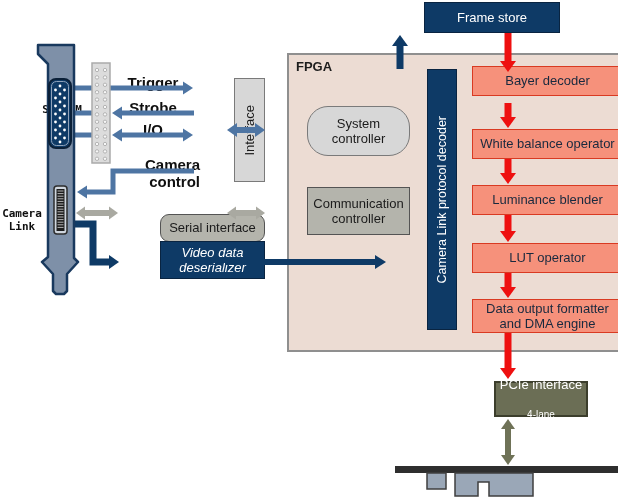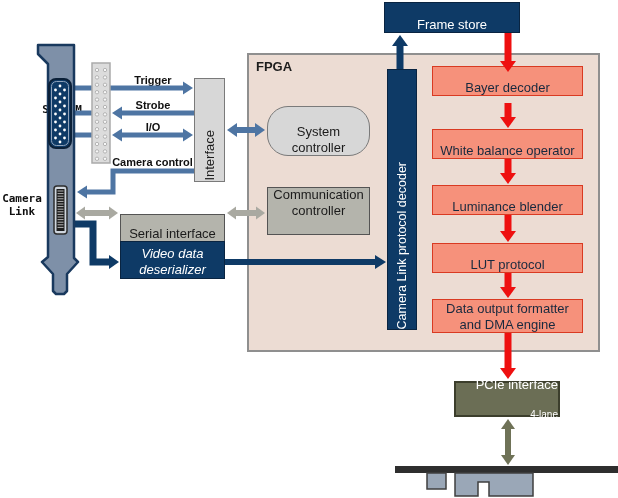--- a/index.html
+++ b/index.html
@@ -1,28 +1,28 @@
 <!DOCTYPE html>
 <html><head>
 <meta charset="utf-8">
 <style>
   html,body{margin:0;padding:0;background:#fff;}
   .canvas{position:relative;width:618px;height:498px;background:#ffffff;overflow:hidden;
           font-family:"Liberation Sans",sans-serif;}
-  .box{position:absolute;box-sizing:border-box;display:flex;align-items:flex-end;justify-content:center;
-       text-align:center;font-size:13px;line-height:1.18;}
+  .box{position:absolute;box-sizing:border-box;display:flex;align-items:center;justify-content:center;
+       text-align:center;font-size:13px;line-height:1.18;margin-left:40px;}
   .navy{background:#0e3a66;border:1.5px solid #092441;color:#ffffff;}
   .salmon{background:#f6917b;border:1px solid #d93a22;color:#18293e;}
   .lgray{background:#d7d7d7;border:1.5px solid #7a7a7a;color:#1b1b1b;}
   .mgray{background:#b4b4ac;border:1.5px solid #545454;color:#1b1b1b;}
   .olive{background:#6b6e55;border:2px solid #3c3e2c;color:#ffffff;flex-direction:column;}
   .fpga{background:#ecdcd3;border:2px solid #8f8f8f;z-index:1;}
   .fpga-label{position:absolute;left:7px;top:4px;font-weight:bold;font-size:13px;color:#1d1d1d;}
   .vert{writing-mode:vertical-rl;transform:rotate(180deg);}
-  .lbl{position:absolute;font-weight:bold;font-size:11px;color:#101010;text-align:center;z-index:2;}
+  .lbl{position:absolute;font-weight:bold;font-size:15px;color:#101010;text-align:center;z-index:2;}
   .mono{position:absolute;font-family:"DejaVu Sans Mono",monospace;font-weight:bold;font-size:11px;
         color:#101010;text-align:center;white-space:pre-line;z-index:2;}
   .sub{font-size:10px;}
   .box{z-index:2;}
   #art{position:absolute;left:0;top:0;z-index:3;pointer-events:none;}
 </style>
 </head>
 <body>
 
 <div class="canvas">
@@ -42,56 +42,56 @@
   <div class="box salmon" style="left:432px;top:66px;width:151px;height:30px;">
     <span>Bayer decoder</span>
   </div>
   <div class="box salmon" style="left:432px;top:129px;width:151px;height:30px;">
     <span>White balance operator</span>
   </div>
   <div class="box salmon" style="left:432px;top:185px;width:151px;height:30px;">
     <span>Luminance blender</span>
   </div>
   <div class="box salmon" style="left:432px;top:243px;width:151px;height:30px;">
-    <span>LUT protocol</span>
+    <span>LUT operator</span>
   </div>
   <div class="box salmon" style="left:432px;top:299px;width:151px;height:34px;padding:0 6px;">
     <span>Data output formatter and DMA engine</span>
   </div>
 
   <div class="box lgray" style="left:267px;top:106px;width:103px;height:50px;padding:0 8px;border-radius:21px;">
     <span>System controller</span>
   </div>
   <div class="box mgray" style="left:267px;top:187px;width:103px;height:48px;padding:16px 2px;">
     <span>Communication controller</span>
   </div>
 
   <div class="box lgray" style="left:194px;top:78px;width:31px;height:104px;">
     <span class="vert">Interface</span>
   </div>
 
-  <div class="box mgray" style="left:120px;top:214px;width:105px;height:28px;">
+  <div class="box mgray" style="left:120px;top:214px;width:105px;height:28px;border-radius:9px;">
     <span>Serial interface</span>
   </div>
 
   <div class="box navy" style="left:120px;top:241px;width:105px;height:38px;padding:1px 10px;font-style:italic;">
     <span>Video data deserializer</span>
   </div>
 
-  <div class="box olive" style="left:454px;top:381px;width:106px;height:36px;gap:16px;">
+  <div class="box olive" style="left:454px;top:381px;width:94px;height:36px;gap:16px;">
     <span>PCIe interface</span>
     <span class="sub">4-lane</span>
   </div>
 
   <div class="lbl" style="left:118px;top:74px;width:70px;">Trigger</div>
   <div class="lbl" style="left:118px;top:99px;width:70px;">Strobe</div>
   <div class="lbl" style="left:118px;top:121px;width:70px;">I/O</div>
-  <div class="lbl" style="left:105px;top:156px;width:95px;">Camera control</div>
+  <div class="lbl" style="left:105px;top:156px;width:95px;text-align:right;">Camera control</div>
   <div class="mono" style="left:0px;top:103px;width:44px;padding-left:40px;">SYSTEM</div>
-  <div class="mono" style="left:0px;top:192px;width:44px;">Camera
+  <div class="mono" style="left:0px;top:207px;width:44px;">Camera
 Link</div>
 
   <svg id="art" width="618" height="498" viewBox="0 0 618 498">
       <polyline points="70,88 93,88" fill="none" stroke="#4e75a3" stroke-width="5"></polyline>
       <polyline points="70,113 93,113" fill="none" stroke="#4e75a3" stroke-width="5"></polyline>
       <polyline points="70,135 93,135" fill="none" stroke="#4e75a3" stroke-width="5"></polyline>
       <polygon points="193,88 183,94.5 183,81.5" fill="#4e75a3"></polygon>
       <polyline points="110,88 184,88" fill="none" stroke="#4e75a3" stroke-width="5"></polyline>
       <polygon points="112,113 122,106.5 122,119.5" fill="#4e75a3"></polygon>
       <polyline points="194,113 121,113" fill="none" stroke="#4e75a3" stroke-width="5"></polyline>

